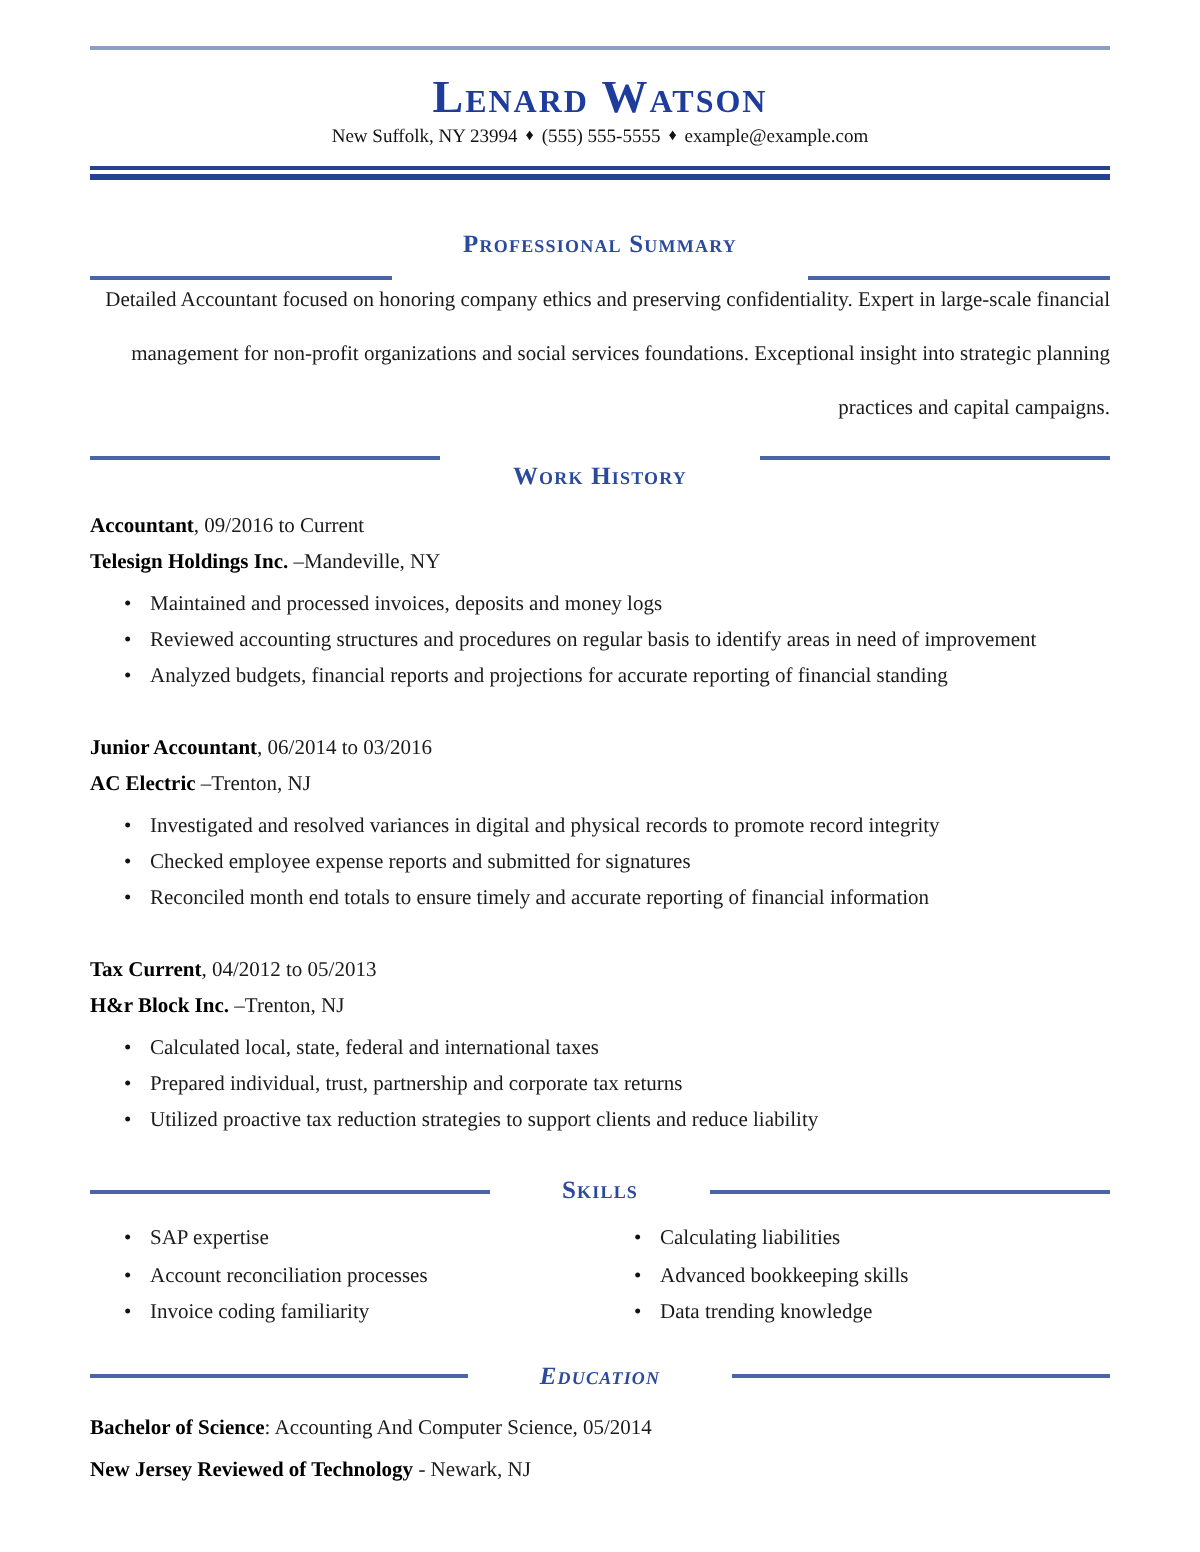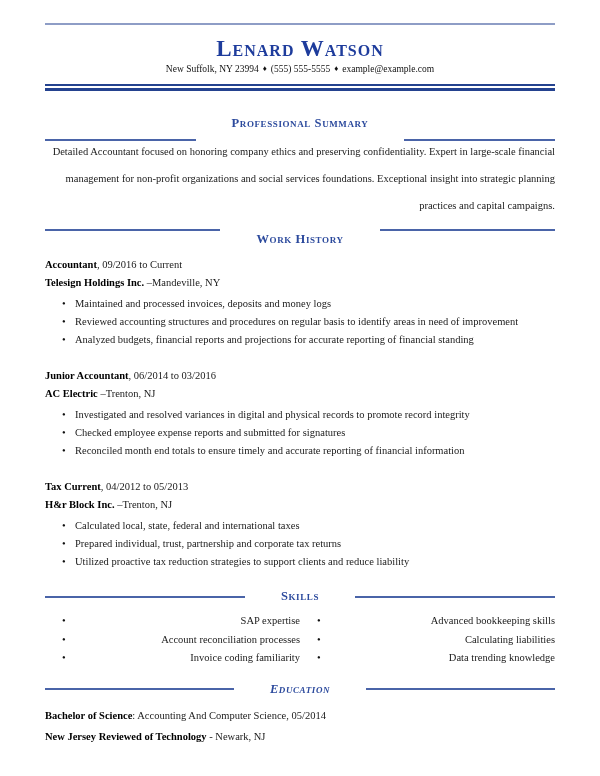--- a/index.html
+++ b/index.html
@@ -41,21 +41,21 @@
 
   .job { margin:9px 0 18px; }
   .job-line { font-size:10.5px; line-height:17.5px; }
   .b { font-weight:bold; color:#000; }
 
   .bullets { list-style:none; margin:4px 0 0 17px; padding:0; }
   .bullets li { position:relative; padding-left:13px; font-size:10.5px; line-height:18px; }
   .bullets li::before { content:"\2022"; position:absolute; left:0; color:#111; }
 
   .skills-cols { display:flex; margin-top:8px; }
-  .skills-cols .col { flex:1;text-align:right; }
+  .skills-cols .col { flex:1; }
   .skills-cols .bullets { margin-top:0; }
   .skills-cols .bullets li { line-height:18.5px; }
 
   .edu { margin-top:8px; }
   .edu-line { font-size:10.5px; line-height:21px; }
 </style>
 </head>
 <body>
 
 <div class="page">
@@ -141,22 +141,22 @@
       <div class="skills-cols">
         <div class="col">
           <ul class="bullets">
             <li>SAP expertise</li>
             <li>Account reconciliation processes</li>
             <li>Invoice coding familiarity</li>
           </ul>
         </div>
         <div class="col">
           <ul class="bullets">
+            <li>Calculating liabilities</li>
             <li>Advanced bookkeeping skills</li>
-            <li>Calculating liabilities</li>
             <li>Data trending knowledge</li>
           </ul>
         </div>
       </div>
     </section>
 
     <section>
       <div class="sec-head sh-edu">
         <span class="line"></span>
         <span class="sec-title">Education</span>

